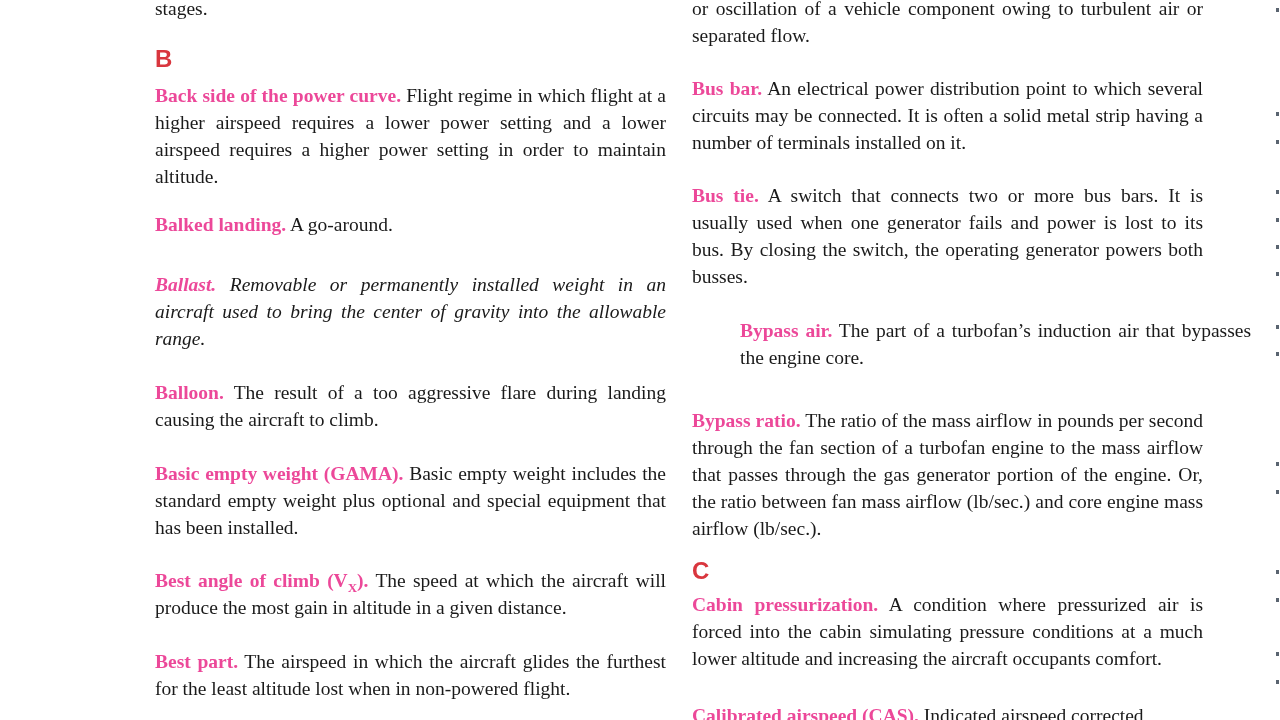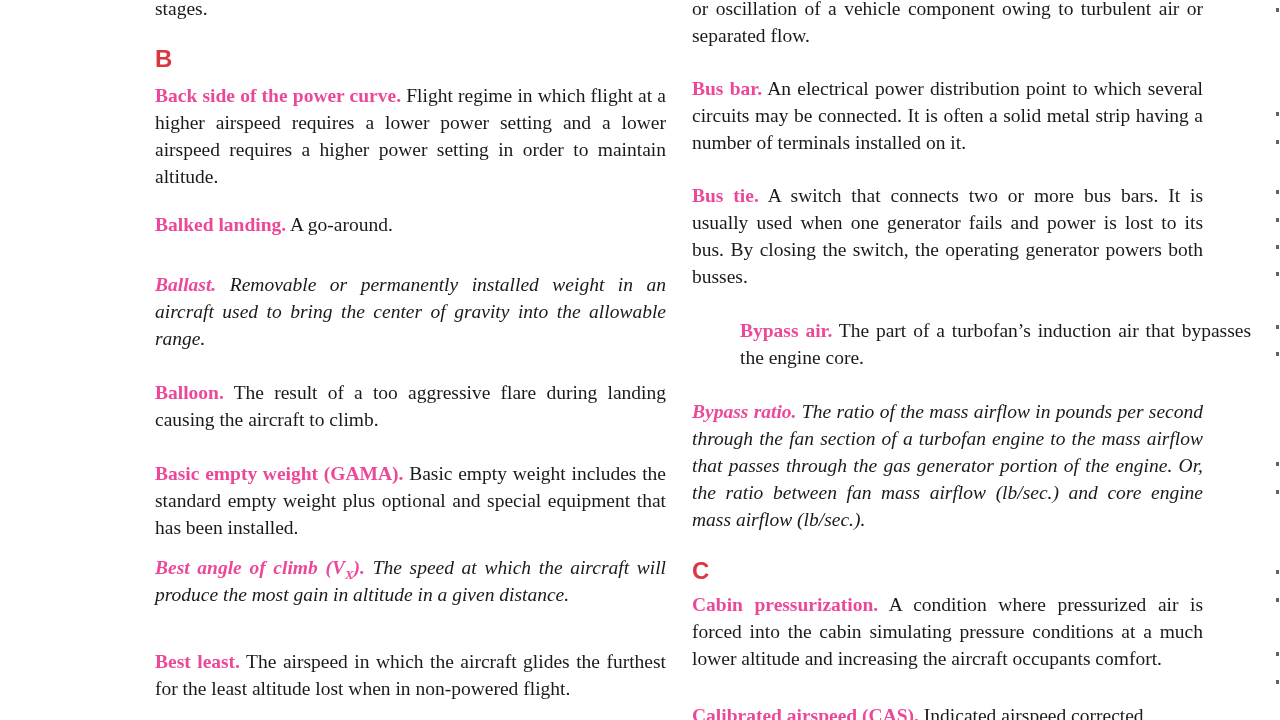--- a/index.html
+++ b/index.html
@@ -79,47 +79,47 @@
   </div>
 
   <div class="entry" style="top:379px;">
     <span class="term">Balloon.</span><span> The result of a too aggressive flare during landing causing the aircraft to climb.</span>
   </div>
 
   <div class="entry" style="top:460px;">
     <span class="term">Basic empty weight (GAMA).</span><span> Basic empty weight includes the standard empty weight plus optional and special equipment that has been installed.</span>
   </div>
 
-  <div class="entry" style="top:554px;font-style:italic;">
+  <div class="entry" style="top:567px;">
     <span class="term"><span>Best angle of climb (V</span><sub>X</sub><span>).</span></span><span> The speed at which the aircraft will produce the most gain in altitude in a given distance.</span>
   </div>
 
   <div class="entry" style="top:648px;">
-    <span class="term">Best least.</span><span> The airspeed in which the aircraft glides the furthest for the least altitude lost when in non-powered flight.</span>
+    <span class="term">Best part.</span><span> The airspeed in which the aircraft glides the furthest for the least altitude lost when in non-powered flight.</span>
   </div>
 </div>
 
 <div class="column col-right">
   <div class="entry" style="top:-5px;">
     <span>or oscillation of a vehicle component owing to turbulent air or separated flow.</span>
   </div>
 
   <div class="entry" style="top:75px;">
     <span class="term">Bus bar.</span><span> An electrical power distribution point to which several circuits may be connected. It is often a solid metal strip having a number of terminals installed on it.</span>
   </div>
 
   <div class="entry" style="top:182px;">
     <span class="term">Bus tie.</span><span> A switch that connects two or more bus bars. It is usually used when one generator fails and power is lost to its bus. By closing the switch, the operating generator powers both busses.</span>
   </div>
 
   <div class="entry" style="top:317px;margin-left:48px;">
     <span class="term">Bypass air.</span><span> The part of a turbofan’s induction air that bypasses the engine core.</span>
   </div>
 
-  <div class="entry" style="top:398px;font-style:italic;">
+  <div class="entry" style="top:407px;">
     <span class="term">Bypass ratio.</span><span> The ratio of the mass airflow in pounds per second through the fan section of a turbofan engine to the mass airflow that passes through the gas generator portion of the engine. Or, the ratio between fan mass airflow (lb/sec.) and core engine mass airflow (lb/sec.).</span>
   </div>
 
   <div class="section-letter" style="top:557px;">C</div>
 
   <div class="entry" style="top:591px;">
     <span class="term">Cabin pressurization.</span><span> A condition where pressurized air is forced into the cabin simulating pressure conditions at a much lower altitude and increasing the aircraft occupants comfort.</span>
   </div>
 
   <div class="entry" style="top:702px;">

